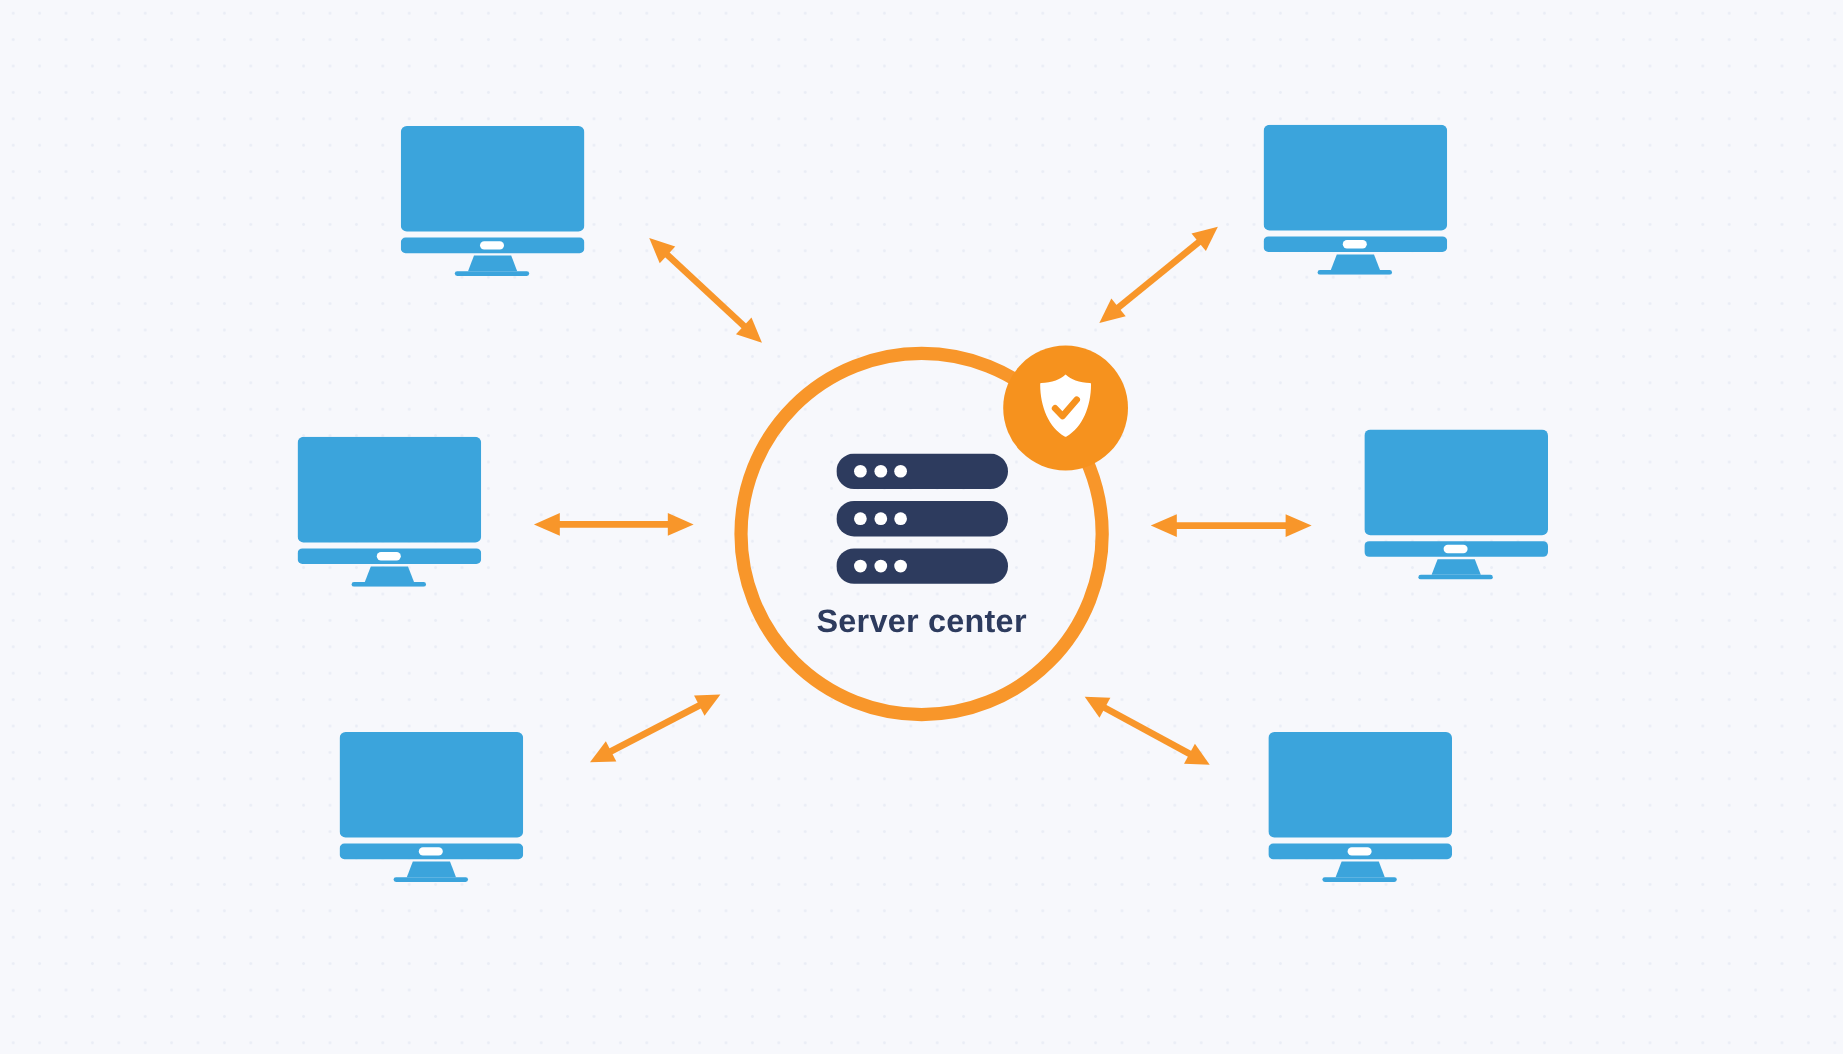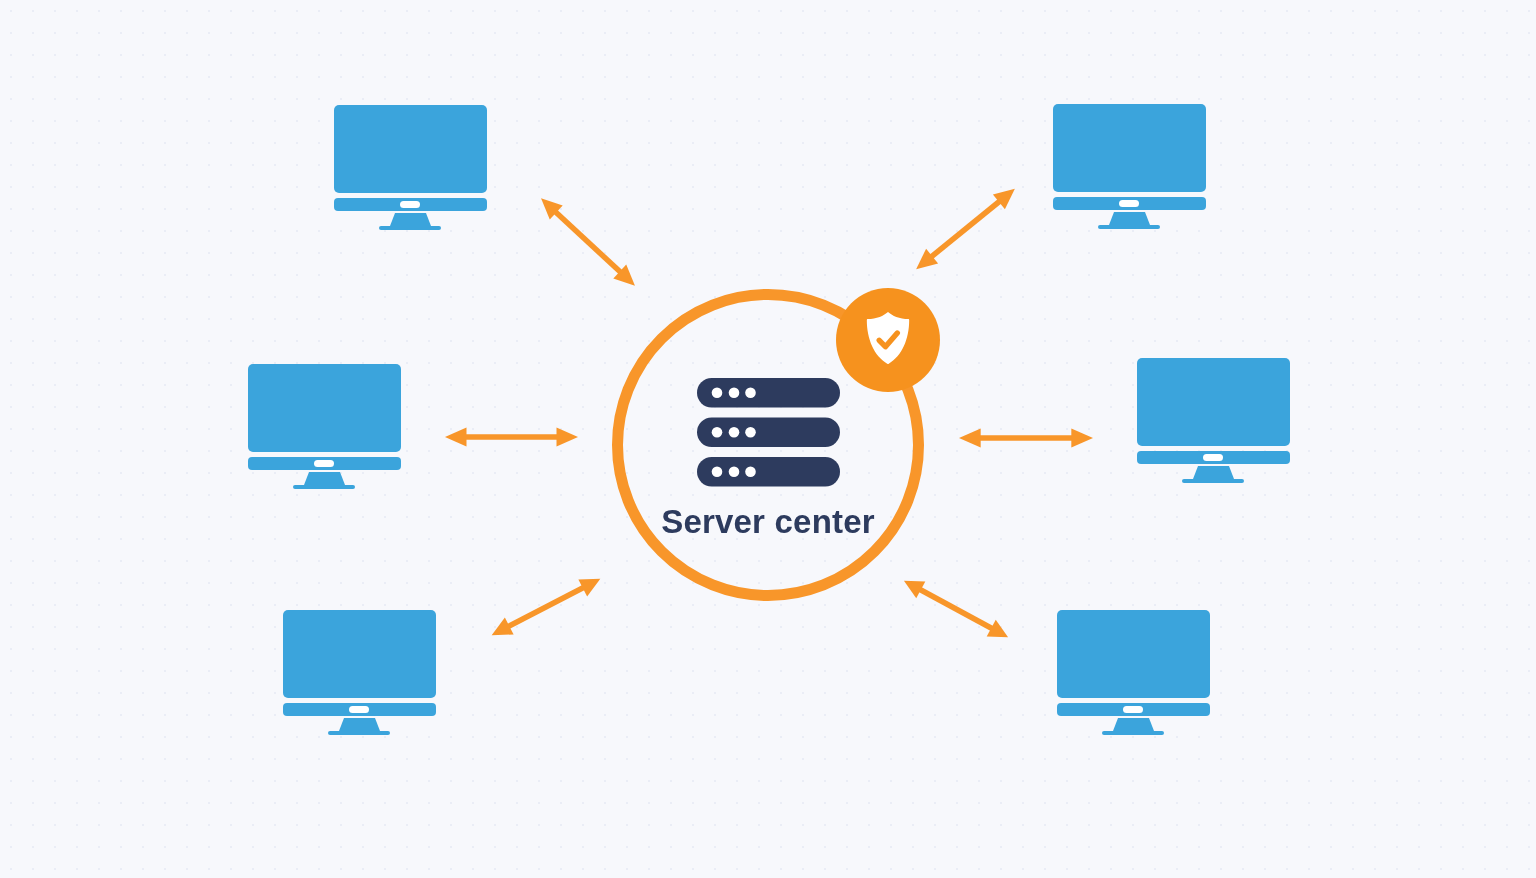--- a/index.html
+++ b/index.html
@@ -37,21 +37,21 @@
   .arrow-bl{left:483px;top:594px;width:126px;transform:rotate(-27.4deg);}
   .arrow-br{left:895px;top:596px;width:122px;transform:rotate(28.5deg);}
 
   .ring{
     position:absolute;left:612px;top:289px;width:312px;height:312px;
     border:11px solid var(--orange);border-radius:50%;z-index:1;
   }
   .server-icon{position:absolute;left:74px;top:78px;color:var(--navy);line-height:0;}
   .server-label{
     position:absolute;left:0;right:0;top:203px;text-align:center;
-    color:var(--navy);font-size:33px;font-weight:bold;letter-spacing:0.2px;
+    color:var(--navy);font-size:27px;font-weight:bold;letter-spacing:0.2px;
   }
   .badge{
     position:absolute;left:836px;top:288px;width:104px;height:104px;
     background:var(--badge-orange);border-radius:50%;z-index:2;
     display:flex;align-items:center;justify-content:center;
   }
   .badge svg{display:block;}
 </style>
 </head>
 <body>

